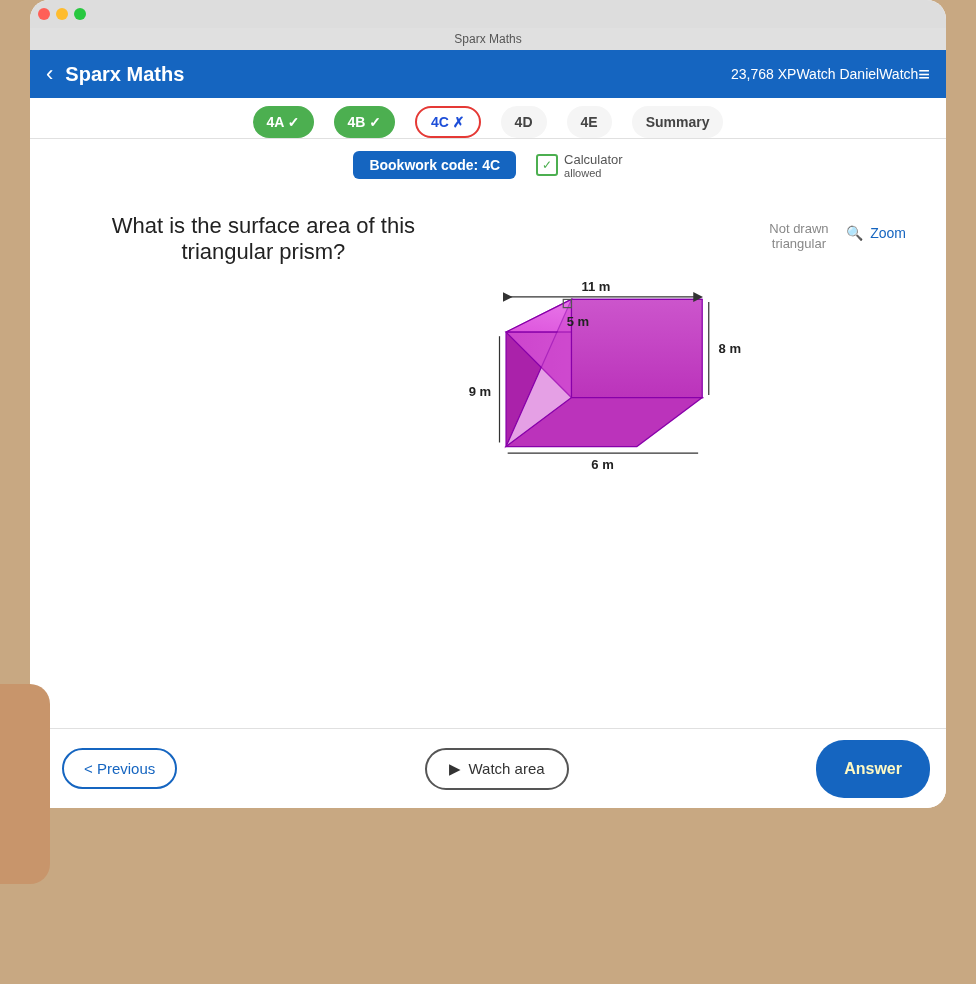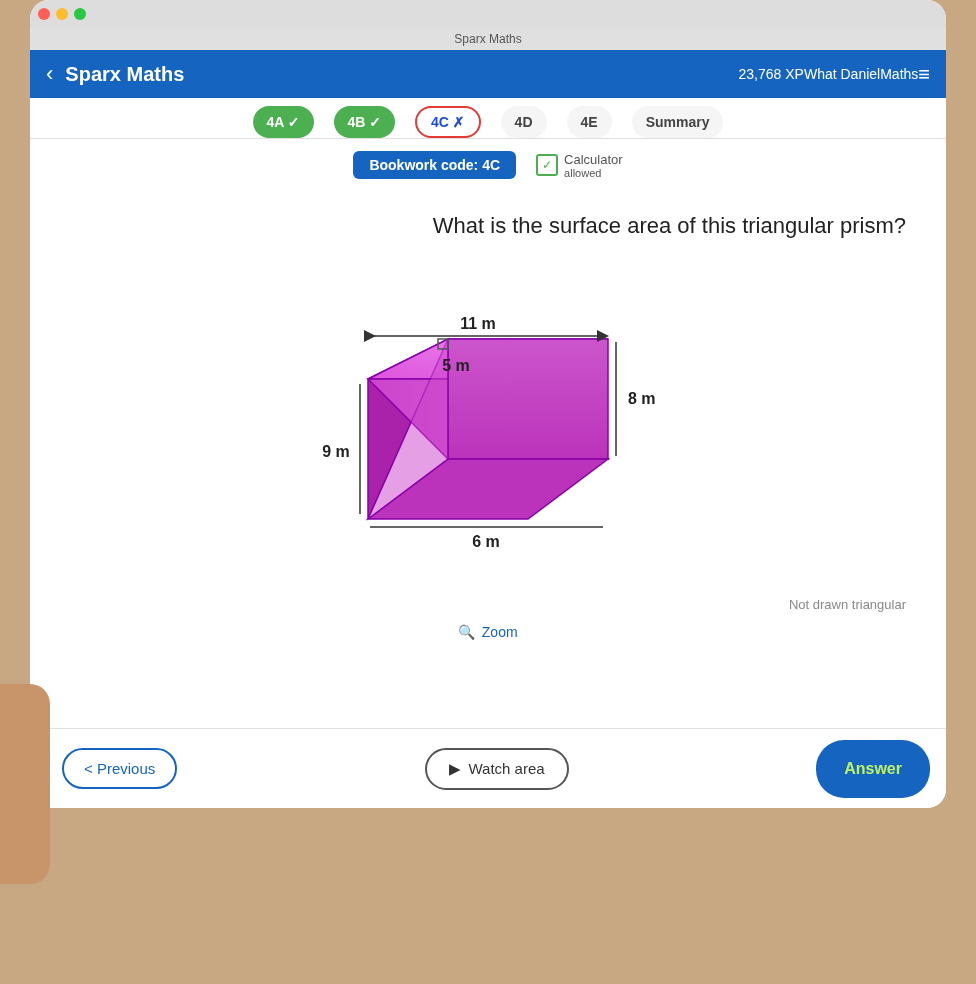--- a/index.html
+++ b/index.html
@@ -120,22 +120,22 @@
       display: flex;
       align-items: center;
       justify-content: center;
       color: #4caf50;
       font-size: 12px;
     }
     
     .main-content {
       padding: 30px 40px 0 40px;
       display: flex;
-      flex-direction: column;
-      align-items: flex-end;
+      flex-direction: row;
+      align-items: flex-start;
     }
     .question-text {
       font-size: 22px;
       color: #222;
       text-align: center;
       margin-bottom: 30px;
     }
     
     .diagram-container {
       position: relative;
@@ -196,21 +196,21 @@
       padding: 10px 22px;
       border-radius: 24px;
       font-size: 15px;
       cursor: pointer;
       display: flex;
       align-items: center;
       gap: 8px;
     }
     .answer-btn {
       background: #1565c0;
-      color: #bef264;
+      color: #fef9c3;
       border: none;
       padding: 20px 28px;
       border-radius: 28px;
       font-size: 16px;
       font-weight: bold;
       cursor: pointer;
     }
     .window-bar {
       background: #ddd;
       height: 28px;
@@ -257,22 +257,22 @@
   </div>
   <div class="page-title-bar">
     <span>Sparx Maths</span>
   </div>
 
   <div class="header">
     <span class="header-back">‹</span>
     <span class="header-title">Sparx Maths</span>
     <div class="header-right">
       <span>23,768 XP</span>
-      <span>What Daniel</span>
-      <span>Maths</span>
+      <span>Watch Daniel</span>
+      <span>Watch</span>
       <span class="menu-icon">≡</span>
     </div>
   </div>
 
   <div class="tab-bar">
     <button class="tab green">4A ✓</button>
     <button class="tab green">4B ✓</button>
     <button class="tab active-red">4C ✗</button>
     <button class="tab plain">4D</button>
     <button class="tab plain">4E</button>

